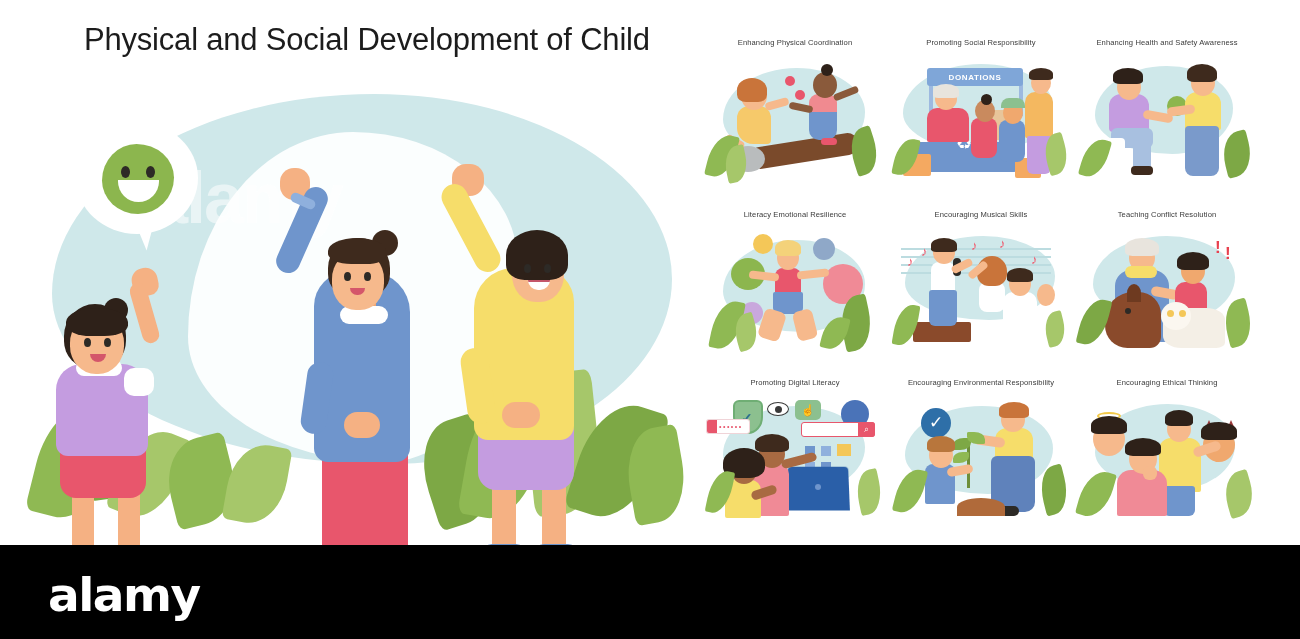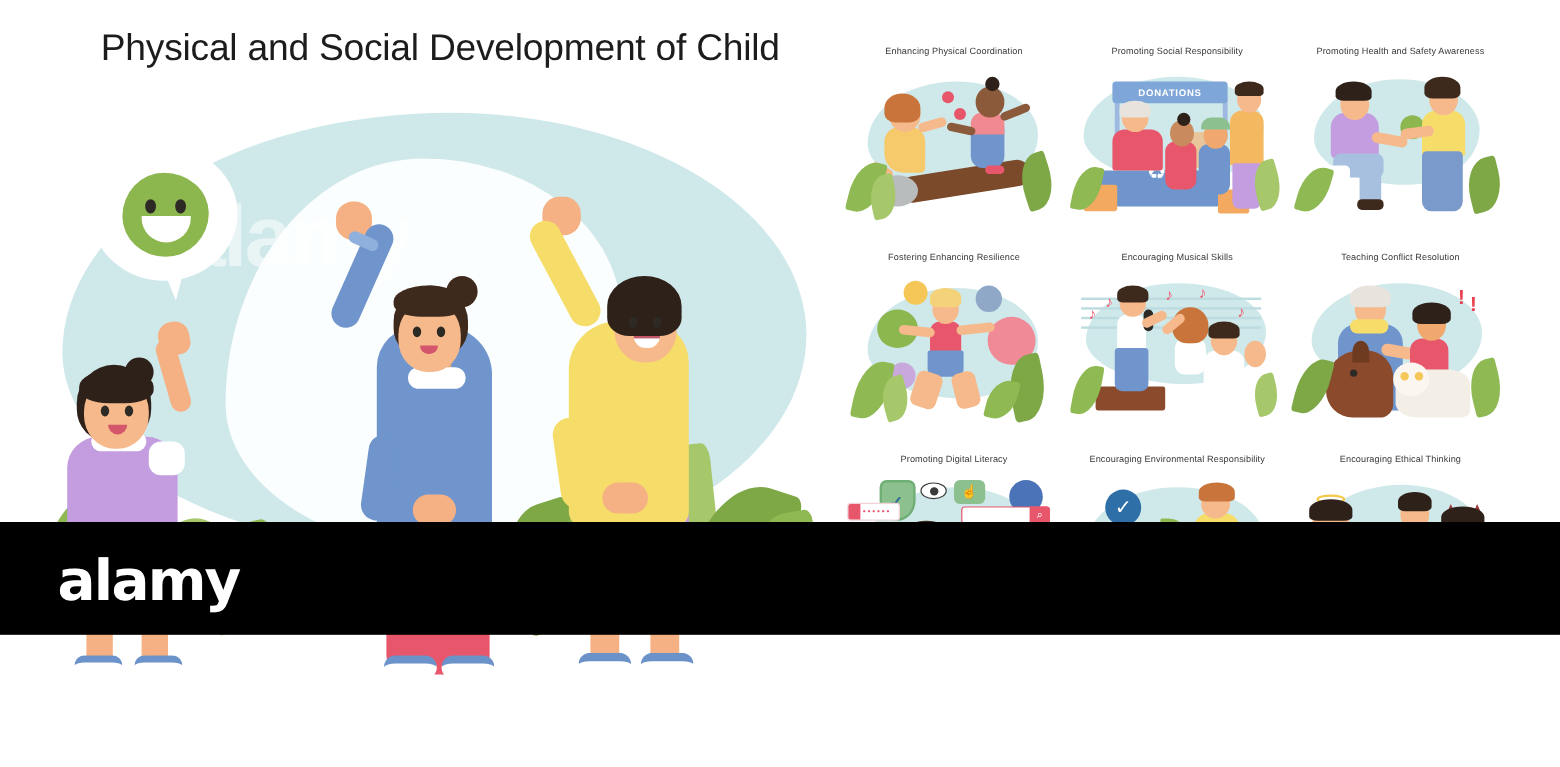--- a/index.html
+++ b/index.html
@@ -2,21 +2,21 @@
 <html><head>
 <meta charset="utf-8">
 <style>
   * { box-sizing: border-box; margin: 0; padding: 0; }
   html, body {
     width: 1300px; height: 639px;
     background: #ffffff;
     font-family: "Liberation Sans", sans-serif;
     overflow: hidden;
   }
-  #stage { position: relative; width: 1300px; height: 529px; background: #fff; }
+  #stage { position: relative; width: 1300px; height: 639px; background: #fff; }
 
   
   .page-title {
     position: absolute; left: 84px; top: 22px;
     font-size: 31px; font-weight: 400; color: #1c1c1c;
     letter-spacing: -0.2px; white-space: nowrap;
   }
 
   
   .hero { position: absolute; left: 28px; top: 72px; width: 660px; height: 465px; }
@@ -368,21 +368,21 @@
         <div class="p" style="left:130px;top:38px;width:28px;height:46px;background:#f4b860;border-radius:10px 10px 2px 2px;"></div>
         <div class="p rnd" style="left:136px;top:18px;width:20px;height:22px;background:#f6b98c;"></div>
         <div class="p" style="left:134px;top:14px;width:24px;height:12px;background:#3e2a1d;border-radius:50% 50% 20% 20%;"></div>
         <div class="p" style="left:132px;top:82px;width:24px;height:38px;background:#c49ce0;border-radius:2px 2px 6px 6px;"></div>
         <div class="sfol" style="left:0px;top:84px;width:22px;height:38px;transform:rotate(12deg);"></div>
         <div class="sfol l2" style="left:150px;top:80px;width:22px;height:40px;transform:rotate(-16deg);"></div>
       </div>
     </div>
 
     <div class="cell" style="left:372px;top:0px;">
-      <div class="cell-label">Promoting Health and Safety Awareness</div>
+      <div class="cell-label">Enhancing Health and Safety Awareness</div>
       <div class="cell-art">
         <div class="scene-blob" style="left:14px;top:12px;width:138px;height:88px;"></div>
         <div class="p" style="left:28px;top:40px;width:40px;height:38px;background:#c49ce0;border-radius:12px 12px 4px 4px;"></div>
         <div class="p rnd" style="left:36px;top:20px;width:24px;height:26px;background:#f6b98c;"></div>
         <div class="p" style="left:32px;top:14px;width:30px;height:16px;background:#2e2119;border-radius:50% 50% 20% 24%;"></div>
         <div class="p" style="left:30px;top:74px;width:42px;height:20px;background:#a8c0e0;border-radius:6px;"></div>
         <div class="p" style="left:52px;top:86px;width:18px;height:32px;background:#a8c0e0;border-radius:6px;"></div>
         <div class="p" style="left:26px;top:84px;width:18px;height:14px;background:#fff;border-radius:4px;"></div>
         <div class="p" style="left:50px;top:112px;width:22px;height:9px;background:#3e2a1d;border-radius:4px;"></div>
         <div class="p" style="left:62px;top:58px;width:30px;height:9px;background:#f6b98c;border-radius:5px;transform:rotate(10deg);"></div>
@@ -391,21 +391,21 @@
         <div class="p rnd" style="left:110px;top:16px;width:24px;height:26px;background:#f6b98c;"></div>
         <div class="p" style="left:106px;top:10px;width:30px;height:18px;background:#3e2a1d;border-radius:50% 50% 24% 24%;"></div>
         <div class="p" style="left:86px;top:52px;width:28px;height:9px;background:#f6b98c;border-radius:5px;transform:rotate(-8deg);"></div>
         <div class="p" style="left:104px;top:72px;width:34px;height:50px;background:#7a9acb;border-radius:4px 4px 8px 8px;"></div>
         <div class="sfol" style="left:2px;top:84px;width:24px;height:40px;transform:rotate(16deg);"></div>
         <div class="sfol l3" style="left:142px;top:78px;width:28px;height:44px;transform:rotate(-14deg);"></div>
       </div>
     </div>
 
     <div class="cell" style="left:0px;top:172px;">
-      <div class="cell-label">Fostering Enhancing Resilience</div>
+      <div class="cell-label">Literacy Emotional Resilience</div>
       <div class="cell-art">
         <div class="scene-blob"></div>
         <div class="emo" style="left:44px;top:8px;width:20px;height:20px;background:#f4c758;"></div>
         <div class="emo" style="left:104px;top:12px;width:22px;height:22px;background:#8fa8c8;"></div>
         <div class="emo" style="left:22px;top:32px;width:34px;height:32px;background:#8cb64e;"></div>
         <div class="emo" style="left:114px;top:38px;width:40px;height:40px;background:#f08a96;"></div>
         <div class="emo" style="left:32px;top:76px;width:22px;height:22px;background:#c9a8dd;"></div>
         <div class="p" style="left:66px;top:42px;width:26px;height:28px;background:#e8566c;border-radius:8px 8px 2px 2px;"></div>
         <div class="p rnd" style="left:68px;top:20px;width:22px;height:24px;background:#f6b98c;"></div>
         <div class="p" style="left:66px;top:14px;width:26px;height:16px;background:#f4d27a;border-radius:50% 50% 24% 24%;"></div>

